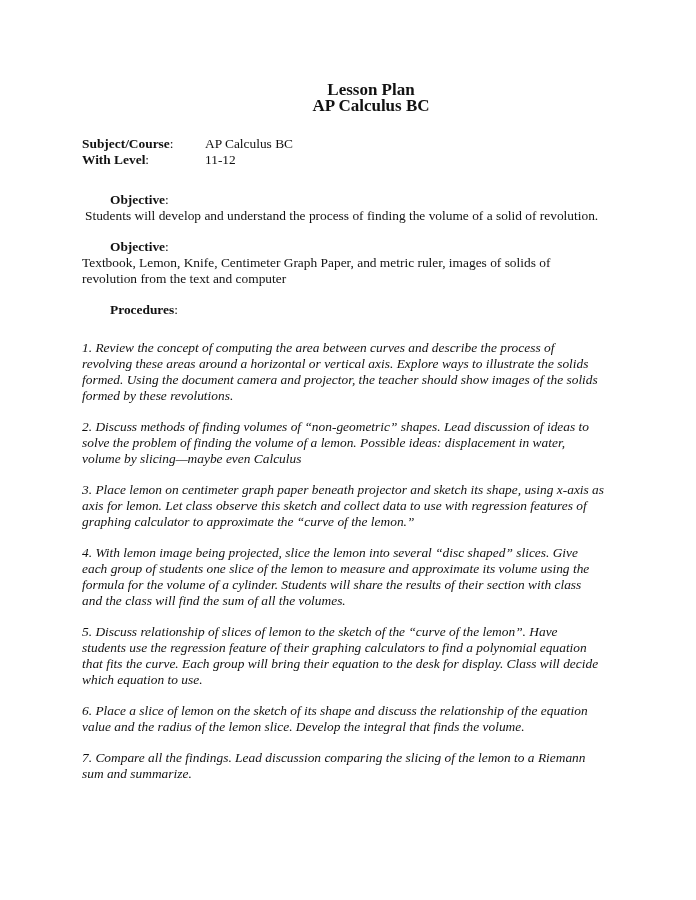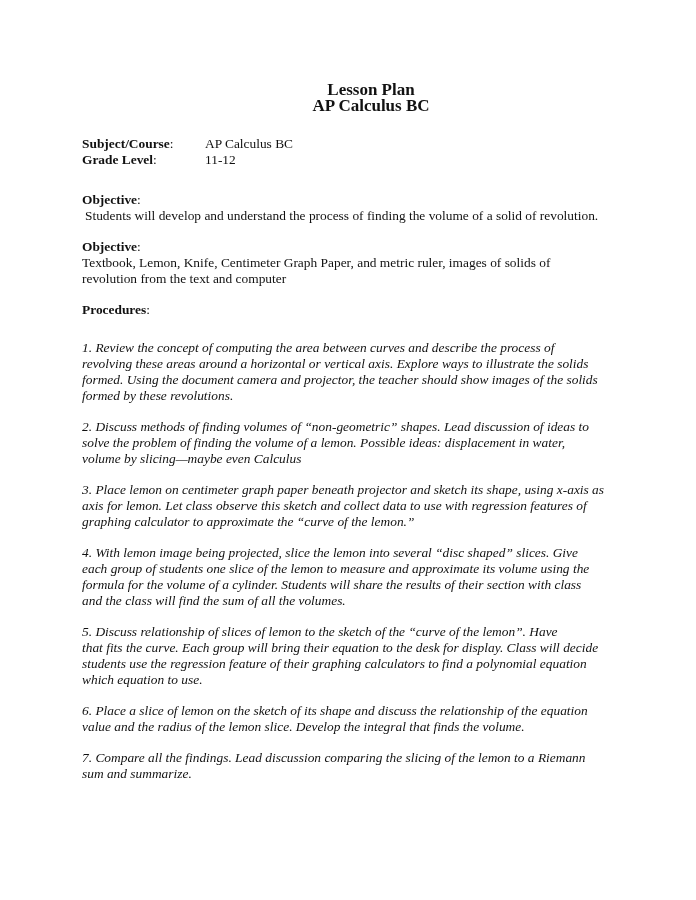--- a/index.html
+++ b/index.html
@@ -38,21 +38,21 @@
       height: 16px;
     }
     .meta-label {
       width: 123px;
       flex: 0 0 123px;
     }
     .meta-label b { font-weight: bold; }
     .section-head {
       margin-top: 0;
     }
-    .section-head b { font-weight: bold; }
+    .section-head b { font-weight: bold; margin-left: 28px; }
     .line {
       white-space: nowrap;
       height: 16px;
     }
     .objective { margin-top: 24px; }
     .materials { margin-top: 15px; }
     .procedures { margin-top: 15px; }
     .steps { margin-top: 22px; font-style: italic; }
     .step { margin-bottom: 15px; }
     .indent1 { padding-left: 3px; }
@@ -66,21 +66,21 @@
     <div>Lesson Plan</div>
     <div>AP Calculus BC</div>
   </div>
 
   <div class="meta">
     <div class="meta-row">
       <div class="meta-label"><b>Subject/Course</b><span>:</span></div>
       <div class="meta-value">AP Calculus BC</div>
     </div>
     <div class="meta-row">
-      <div class="meta-label"><b>Grade Level</b><span>:</span></div>
+      <div class="meta-label"><b>With Level</b><span>:</span></div>
       <div class="meta-value">11-12</div>
     </div>
   </div>
 
   <div class="objective">
     <div class="section-head"><b>Objective</b><span>:</span></div>
     <div class="line indent1">Students will develop and understand the process of finding the volume of a solid of revolution.</div>
   </div>
 
   <div class="materials">
@@ -110,22 +110,22 @@
         <div class="line">graphing calculator to approximate the “curve of the lemon.”</div>
       </div>
       <div class="step">
         <div class="line">4. With lemon image being projected, slice the lemon into several “disc shaped” slices. Give</div>
         <div class="line">each group of students one slice of the lemon to measure and approximate its volume using the</div>
         <div class="line">formula for the volume of a cylinder. Students will share the results of their section with class</div>
         <div class="line">and the class will find the sum of all the volumes.</div>
       </div>
       <div class="step">
         <div class="line">5. Discuss relationship of slices of lemon to the sketch of the “curve of the lemon”. Have</div>
+        <div class="line">students use the regression feature of their graphing calculators to find a polynomial equation</div>
         <div class="line">that fits the curve. Each group will bring their equation to the desk for display. Class will decide</div>
-        <div class="line">students use the regression feature of their graphing calculators to find a polynomial equation</div>
         <div class="line">which equation to use.</div>
       </div>
       <div class="step">
         <div class="line">6. Place a slice of lemon on the sketch of its shape and discuss the relationship of the equation</div>
         <div class="line">value and the radius of the lemon slice. Develop the integral that finds the volume.</div>
       </div>
       <div class="step">
         <div class="line">7. Compare all the findings. Lead discussion comparing the slicing of the lemon to a Riemann</div>
         <div class="line">sum and summarize.</div>
       </div>

